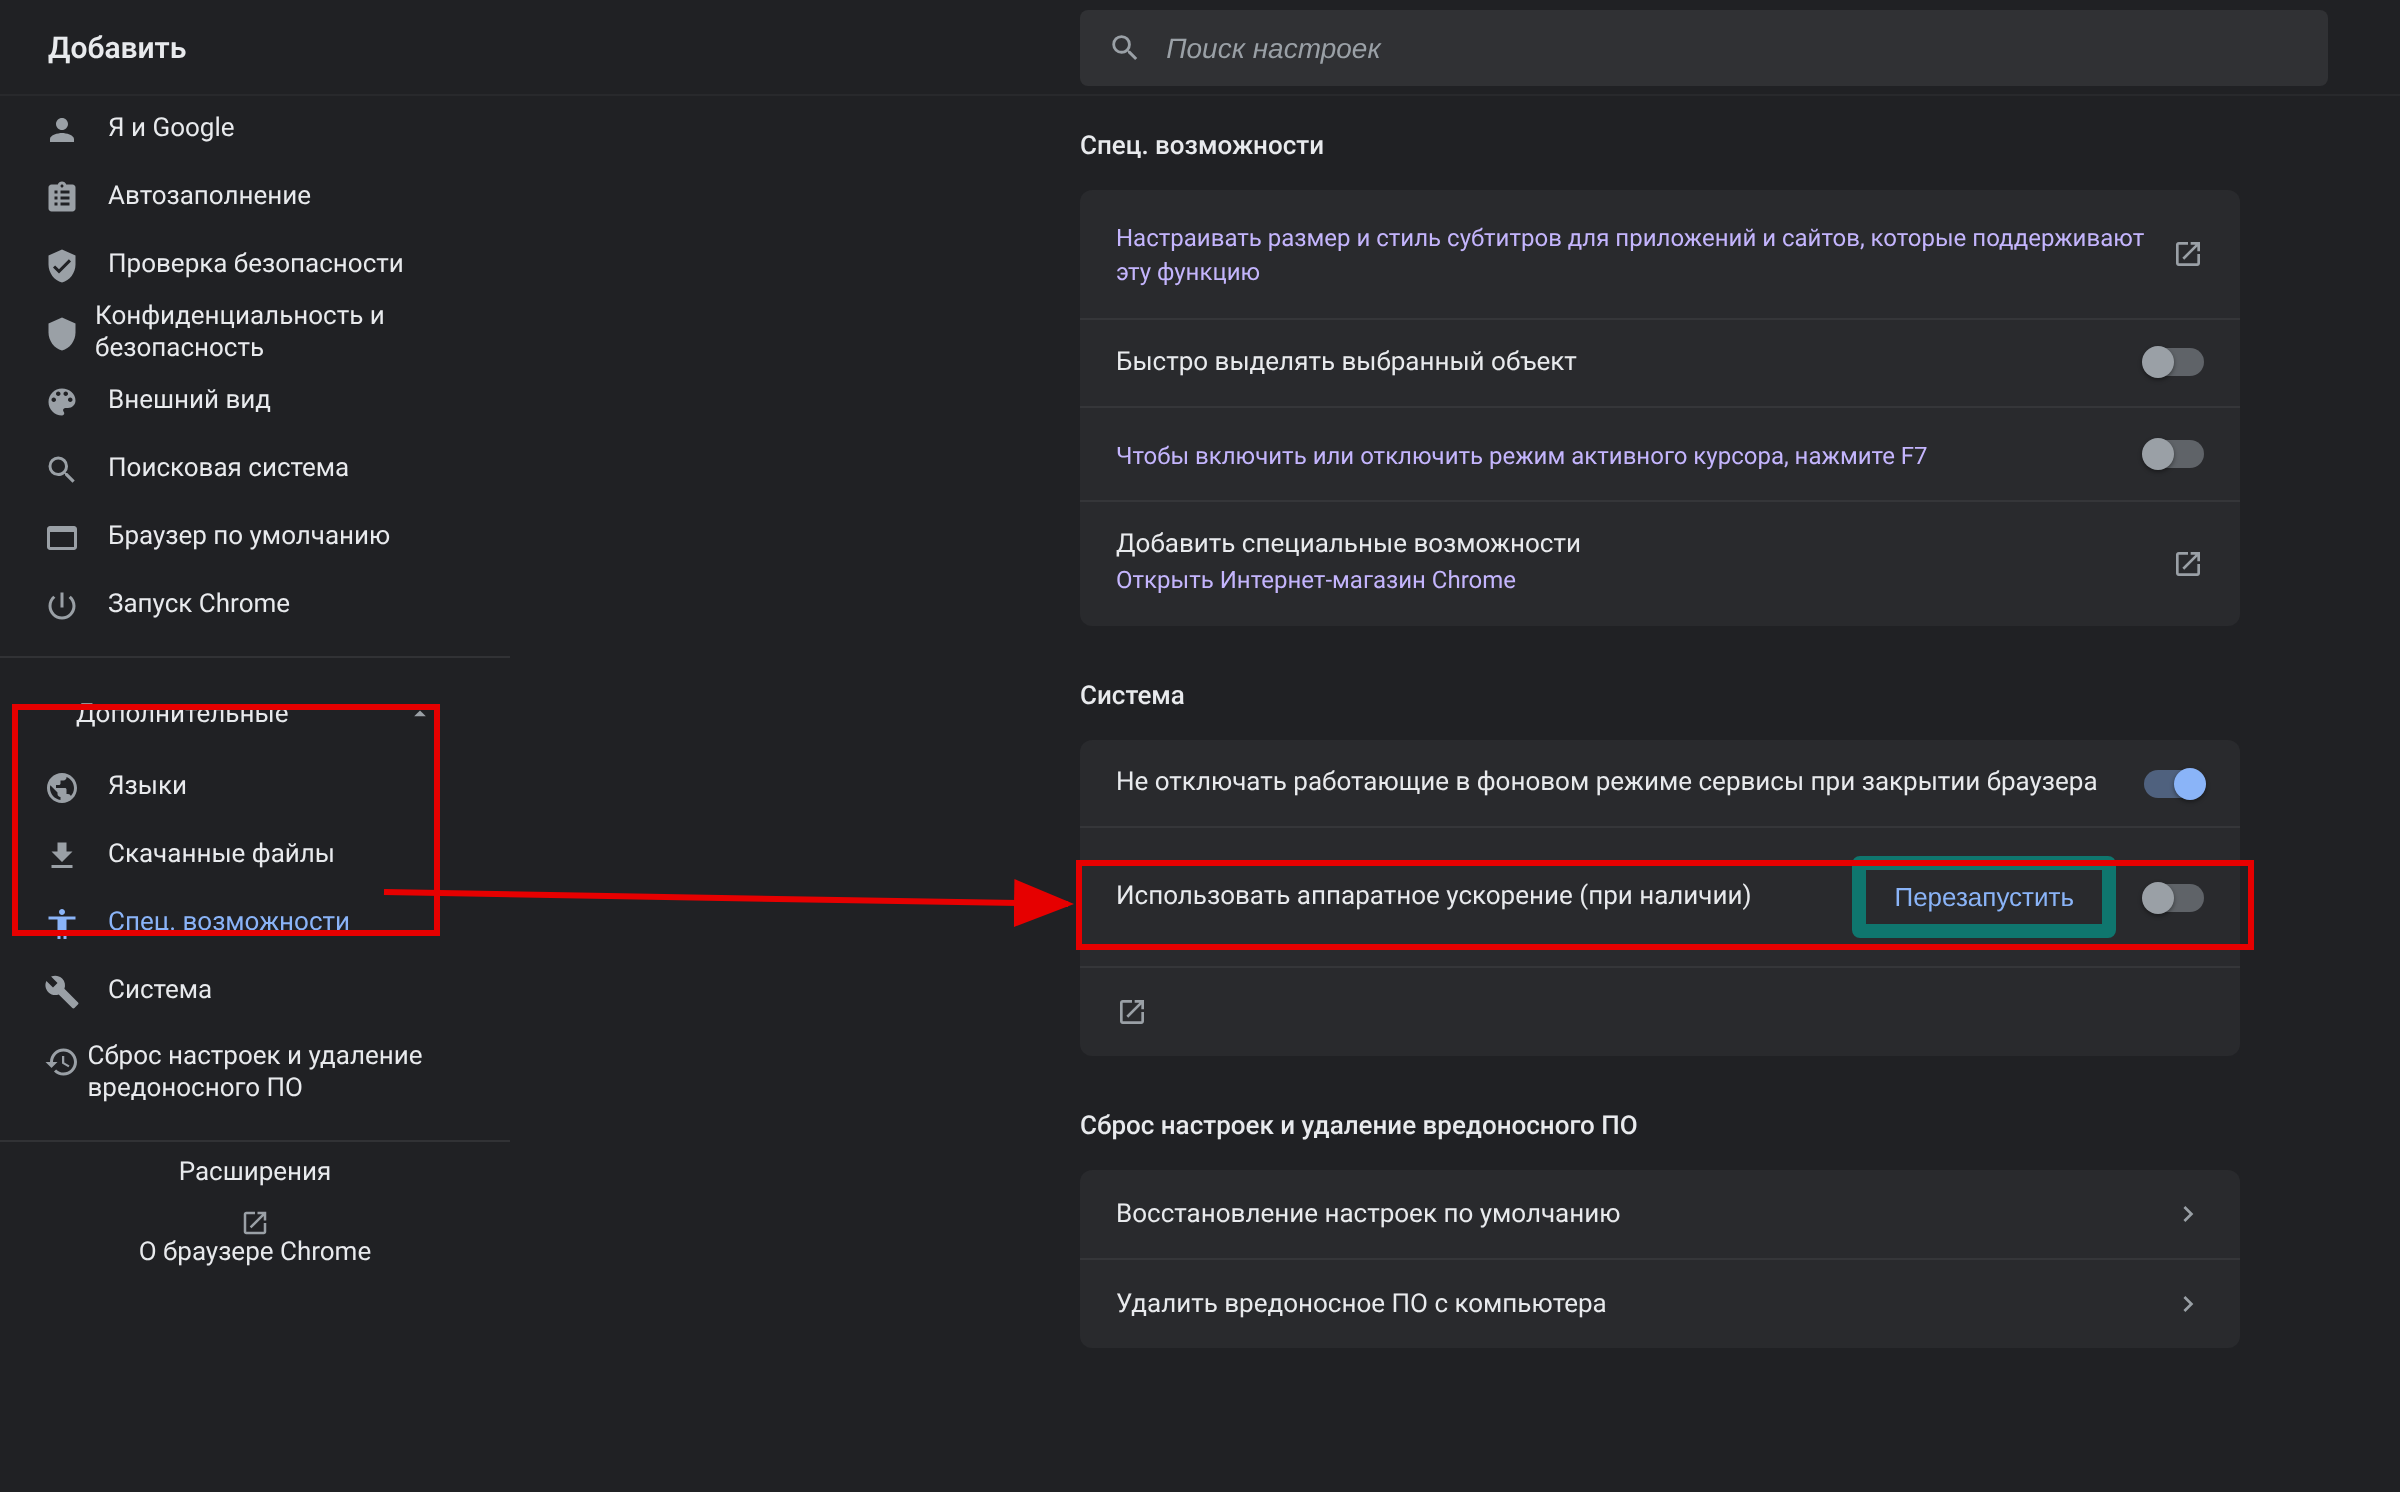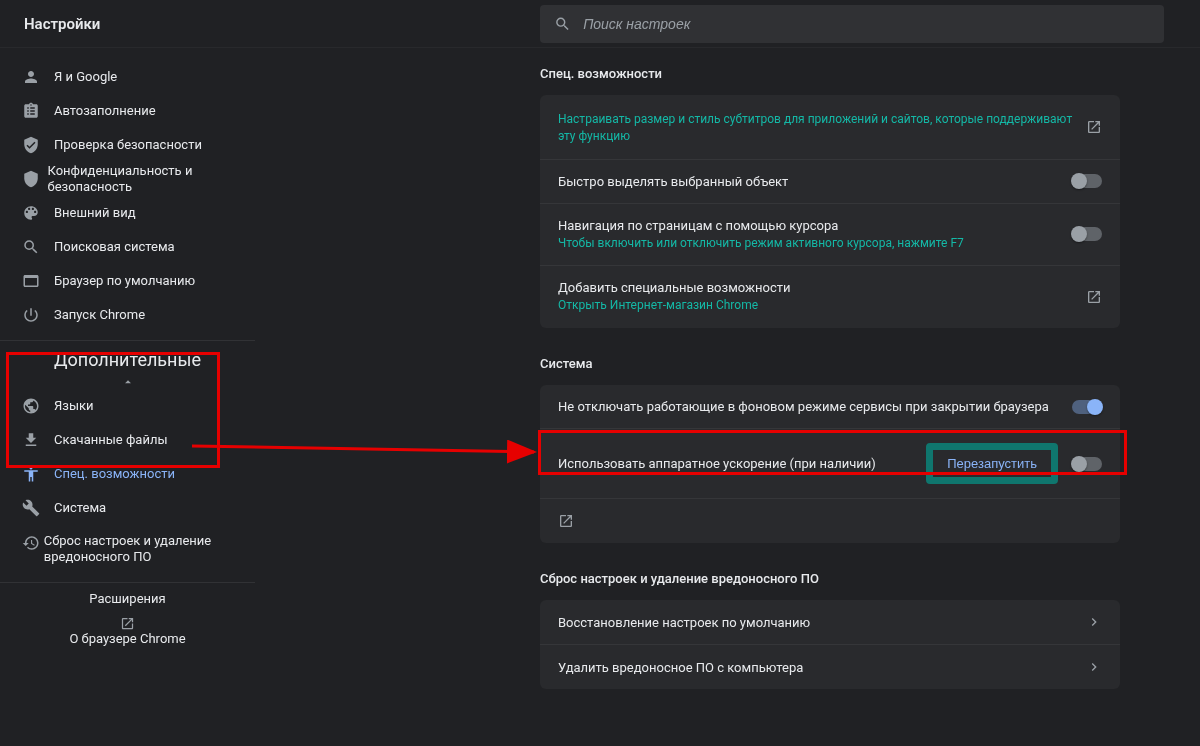--- a/index.html
+++ b/index.html
@@ -28,40 +28,40 @@
     padding: 0 14px;
   }
   .search-wrap svg { fill:#9aa0a6; width:18px; height:18px; }
   .search-input {
     background: transparent; border: none; outline: none;
     color: #e8eaed; font-size: 14px; margin-left: 12px; width: 100%; font-style: italic;
   }
   .search-input::placeholder { color:#9aa0a6; }
   
   .sidebar {
-    position: absolute; top: 48px; left: 0;
+    position: absolute; top: 36px; left: 0;
     width: 255px; bottom: 0;
     padding-top: 12px;
   }
   .side-item {
     display: flex; align-items: center;
     padding: 0 22px;
     min-height: 34px;
     cursor: pointer;
   }
   .side-item .icon { width: 32px; display:flex; align-items:center; }
   .side-item svg { width:18px; height:18px; fill:#9aa0a6; }
   .side-item span.label { font-size: 13px; color:#e8eaed; line-height:1.25; }
   .side-item.selected span.label { color:#8ab4f8; }
   .side-item.selected svg { fill:#8ab4f8; }
   .side-sep { border-top:1px solid rgba(255,255,255,0.08); margin: 8px 0; }
   .side-section {
     display:flex; align-items:center; justify-content:space-between;
     padding: 0 38px; height: 40px;
-    font-size: 18px; color:#e8eaed; cursor:pointer;flex-direction:column;
+    font-size: 13px; color:#e8eaed; cursor:pointer;
   }
   .side-section svg { width:14px; height:14px; fill:#9aa0a6; }
   .side-link {
     display:flex; align-items:center; justify-content:space-between;
     padding: 0 22px; height: 40px;
     font-size:13px; color:#e8eaed; cursor:pointer;flex-direction:column;
   }
   .side-link svg { width:15px; height:15px; fill:#9aa0a6; }
   
   .main {
@@ -72,21 +72,21 @@
   .block-title { font-size: 13px; color:#e8eaed; margin-bottom: 14px; font-weight:500; }
   .card { background:#292a2d; border-radius:6px; overflow:hidden; }
   .row {
     display:flex; align-items:center; justify-content:space-between;
     padding: 14px 18px;
     border-bottom: 1px solid rgba(255,255,255,0.06);
   }
   .row:last-child { border-bottom:none; }
   .row .text { flex:1; }
   .row .title { font-size:13px; color:#e8eaed; }
-  .row .sub { font-size:12px; color:#14b8a6; margin-top:2px; line-height:1.4; }
+  .row .sub { font-size:12px; color:#c4b5fd; margin-top:2px; line-height:1.4; }
   .row .trail { display:flex; align-items:center; gap:14px; }
   .row svg.ext, .row svg.chev { width:16px; height:16px; fill:#9aa0a6; }
   
   .toggle {
     width: 30px; height: 14px; border-radius: 10px;
     background:#5f6368; position:relative;
   }
   .toggle::after {
     content:""; position:absolute; width:16px; height:16px; border-radius:50%;
     background:#9aa0a6; top:-1px; left:-1px;
@@ -104,21 +104,21 @@
   
   .anno-box { position:absolute; border:3px solid #e60000; pointer-events:none; }
   #box1 { top:352px; left:6px; width:214px; height:116px; }
   #box2 { top:430px; left:538px; width:589px; height:45px; }
   svg#arrow { position:absolute; top:0; left:0; pointer-events:none; }
 </style>
 </head>
 <body>
 
 <div class="header">
-  <div class="header-title">Настройки</div>
+  <div class="header-title">Добавить</div>
   <div class="search-wrap">
     <svg viewBox="0 0 24 24">
         <path d="M15.5 14h-.79l-.28-.27A6.471 6.471 0 0016 9.5 6.5 6.5 0 109.5 16c1.61 0 3.09-.59 4.23-1.57l.27.28v.79l5 4.99L20.49 19l-4.99-5zm-6 0C7.01 14 5 11.99 5 9.5S7.01 5 9.5 5 14 7.01 14 9.5 11.99 14 9.5 14z"></path>
       </svg>
     <input class="search-input" placeholder="Поиск настроек" style="">
   </div>
 </div>
 
 <div class="sidebar">
   <div class="side-item">
@@ -261,21 +261,20 @@
           </svg>
       </div>
       <div class="row">
         <div class="text">
             <div class="title">Быстро выделять выбранный объект</div>
           </div>
         <div class="toggle"></div>
       </div>
       <div class="row">
         <div class="text">
-          <div class="title">Навигация по страницам с помощью курсора</div>
           <div class="sub">Чтобы включить или отключить режим активного курсора, нажмите F7</div>
         </div>
         <div class="toggle"></div>
       </div>
       <div class="row">
         <div class="text">
           <div class="title">Добавить специальные возможности</div>
           <div class="sub">Открыть Интернет-магазин Chrome</div>
         </div>
         <svg class="ext" viewBox="0 0 24 24">

